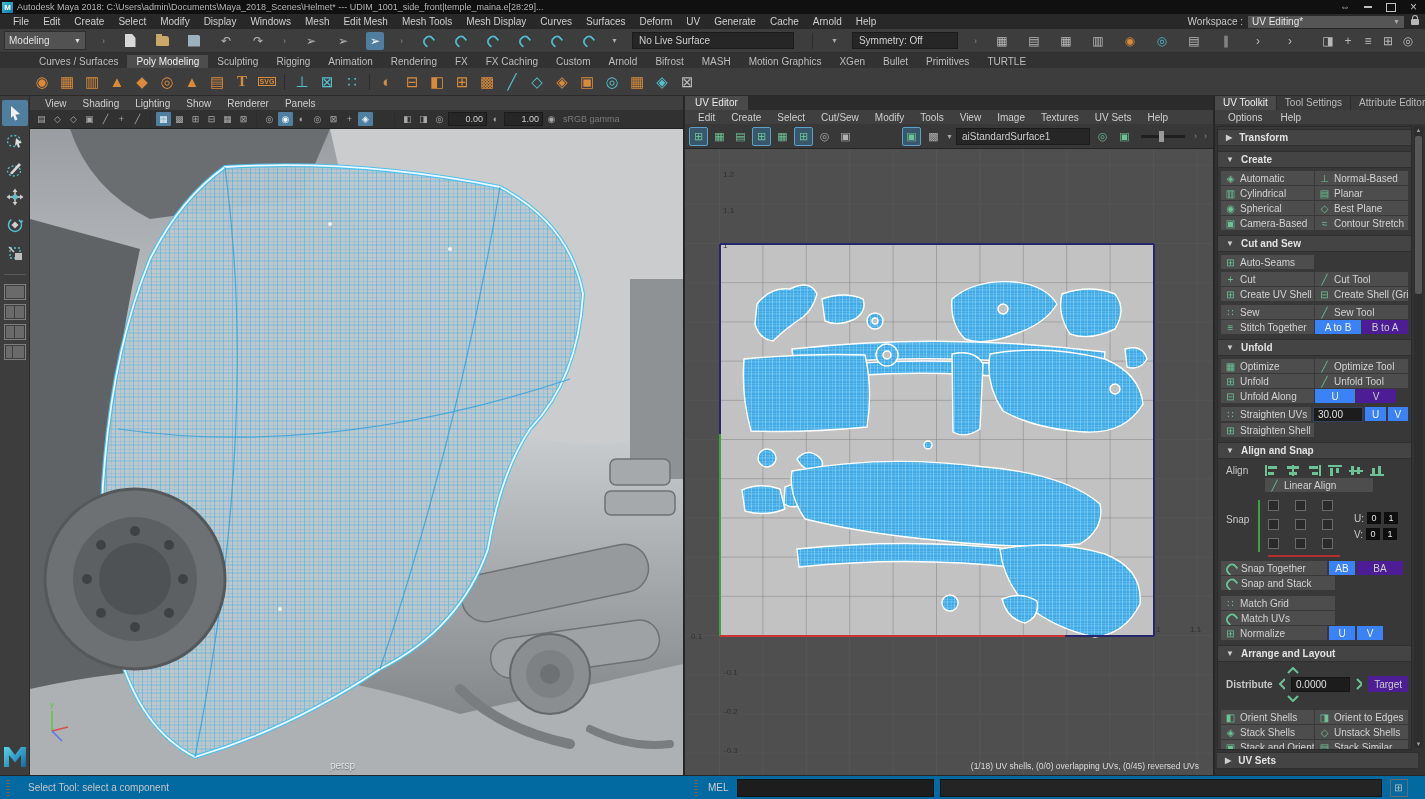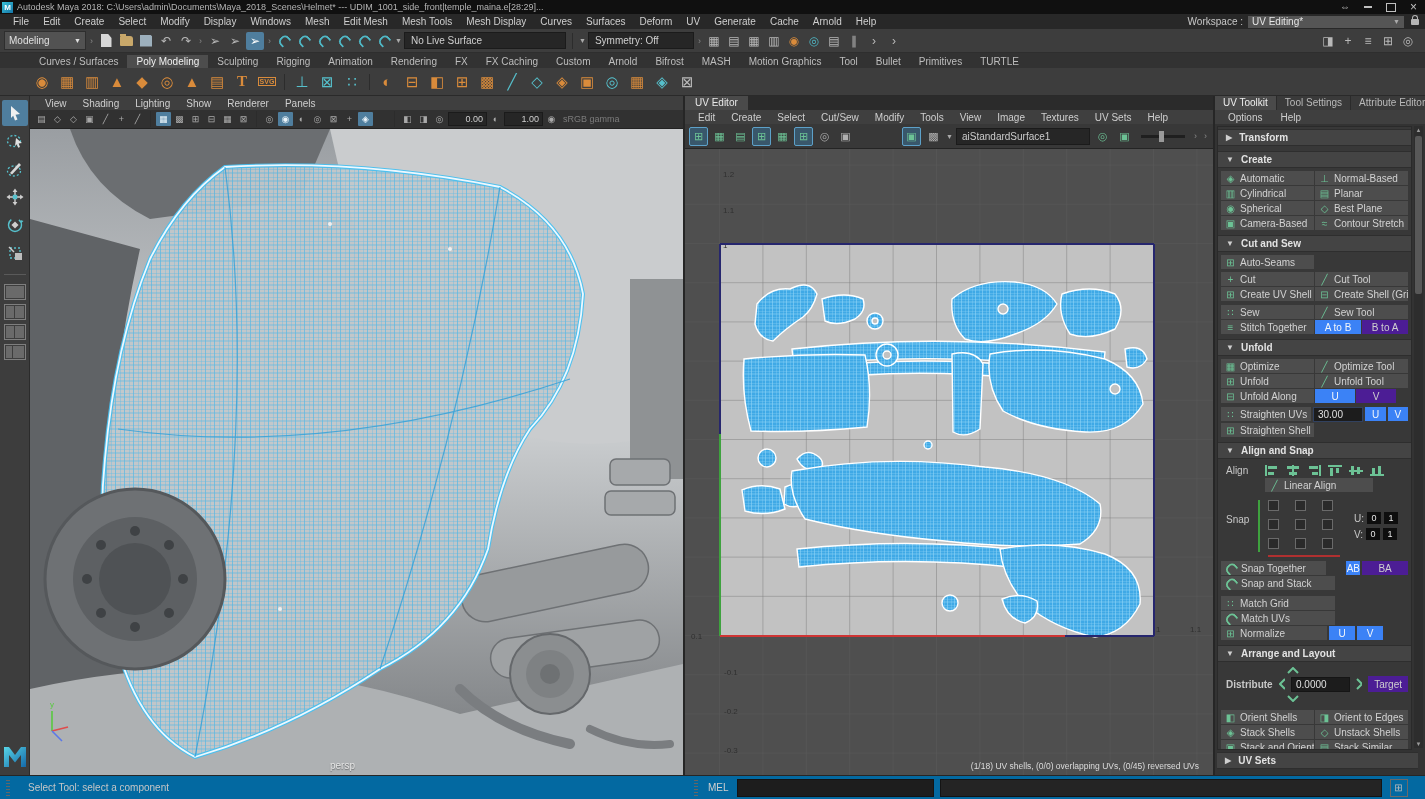--- a/index.html
+++ b/index.html
@@ -20,21 +20,21 @@
 
   
   .menubar{left:0;top:14px;width:1425px;height:15px;background:#282828;display:flex;align-items:center;padding-left:6px;box-sizing:border-box;}
   .mi{padding:0 7px;color:#cfcfcf;white-space:nowrap;}
   .workspace{margin-left:auto;display:flex;align-items:center;gap:5px;padding-right:6px;}
   .ws-dd{width:148px;height:12px;background:#555;color:#e6e6e6;display:flex;align-items:center;padding:0 4px;justify-content:space-between;}
   .lock{width:8px;height:6px;background:#b5b5b5;border-radius:1px;position:relative;margin-left:2px;}
   .lock:before{content:"";position:absolute;left:1px;top:-4px;width:4px;height:4px;border:1px solid #b5b5b5;border-bottom:none;border-radius:3px 3px 0 0;}
 
   
-  .toolbar{left:0;top:29px;width:1425px;height:24px;background:#3d3d3d;display:flex;align-items:center;padding:4px 4px;box-sizing:border-box;gap:2px;border-bottom:1px solid #2e2e2e;}
+  .toolbar{left:0;top:29px;width:1425px;height:24px;background:#3d3d3d;display:flex;align-items:center;padding:4px 4px;box-sizing:border-box;gap:14px;border-bottom:1px solid #2e2e2e;}
   .mode-dd{width:72px;height:17px;background:#525252;border:1px solid #2e2e2e;display:flex;align-items:center;justify-content:space-between;padding:0 4px;color:#e0e0e0;}
   .ti{width:18px;height:18px;display:flex;align-items:center;justify-content:center;font-size:12px;color:#b9b9b9;}
   .ti.on{background:#4f7e9e;border-radius:2px;color:#fff;}
   .ti.teal{color:#4fb8c6;} .ti.orange{color:#d98b3b;}
   .sep{width:1px;height:16px;background:#2c2c2c;margin:0 4px;}
   .gsep{color:#8a8a8a;font-size:9px;margin:0 2px;}
   .field{height:15px;background:#262626;border:1px solid #1b1b1b;color:#cfcfcf;display:flex;align-items:center;padding:0 6px;}
   .mag{width:8px;height:7px;border:2px solid #4fb8c6;border-bottom:none;border-radius:6px 6px 0 0;display:inline-block;transform:rotate(-42deg);}
   .icon-page{width:11px;height:13px;background:#d8d8d8;clip-path:polygon(0 0,70% 0,100% 30%,100% 100%,0 100%);}
   .icon-folder{width:13px;height:10px;background:#c9a86a;border-radius:1px 3px 1px 1px;position:relative;}
@@ -234,21 +234,21 @@
     <span class="stab">Rigging</span>
     <span class="stab">Animation</span>
     <span class="stab">Rendering</span>
     <span class="stab">FX</span>
     <span class="stab">FX Caching</span>
     <span class="stab">Custom</span>
     <span class="stab">Arnold</span>
     <span class="stab">Bifrost</span>
     <span class="stab">MASH</span>
     <span class="stab">Motion Graphics</span>
-    <span class="stab">Tool</span>
+    <span class="stab">XGen</span>
     <span class="stab">Bullet</span>
     <span class="stab">Primitives</span>
     <span class="stab">TURTLE</span>
   </div>
 
   <div class="abs shelficons">
     <div class="si orange">◉</div>
     <div class="si orange">▦</div>
     <div class="si orange">▥</div>
     <div class="si orange">▲</div>
@@ -795,21 +795,21 @@
             <span class="numf">0</span>
             <span class="numf">1</span>
           </div>
         </div>
       </div>
       <div style="display:flex;gap:2px;margin:4px 3px 1px;">
         <div class="tkb" style="width:98px;">
             <span class="mag" style="border-color:#6cc295;flex:none;"></span>
             <span>Snap Together</span>
           </div>
-        <div class="bb" style="width:14px;margin-left:18px;">AB</div>
+        <div class="bb" style="width:26px;">AB</div>
         <div class="gb" style="width:46px;">BA</div>
       </div>
       <div class="row" style="margin:1px 3px;">
         <div class="tkb" style="width:106px;">
             <span class="mag" style="border-color:#6cc295;flex:none;"></span>
             <span>Snap and Stack</span>
           </div>
       </div>
       <div class="row" style="margin:6px 3px 1px;">
         <div class="tkb" style="width:106px;">

